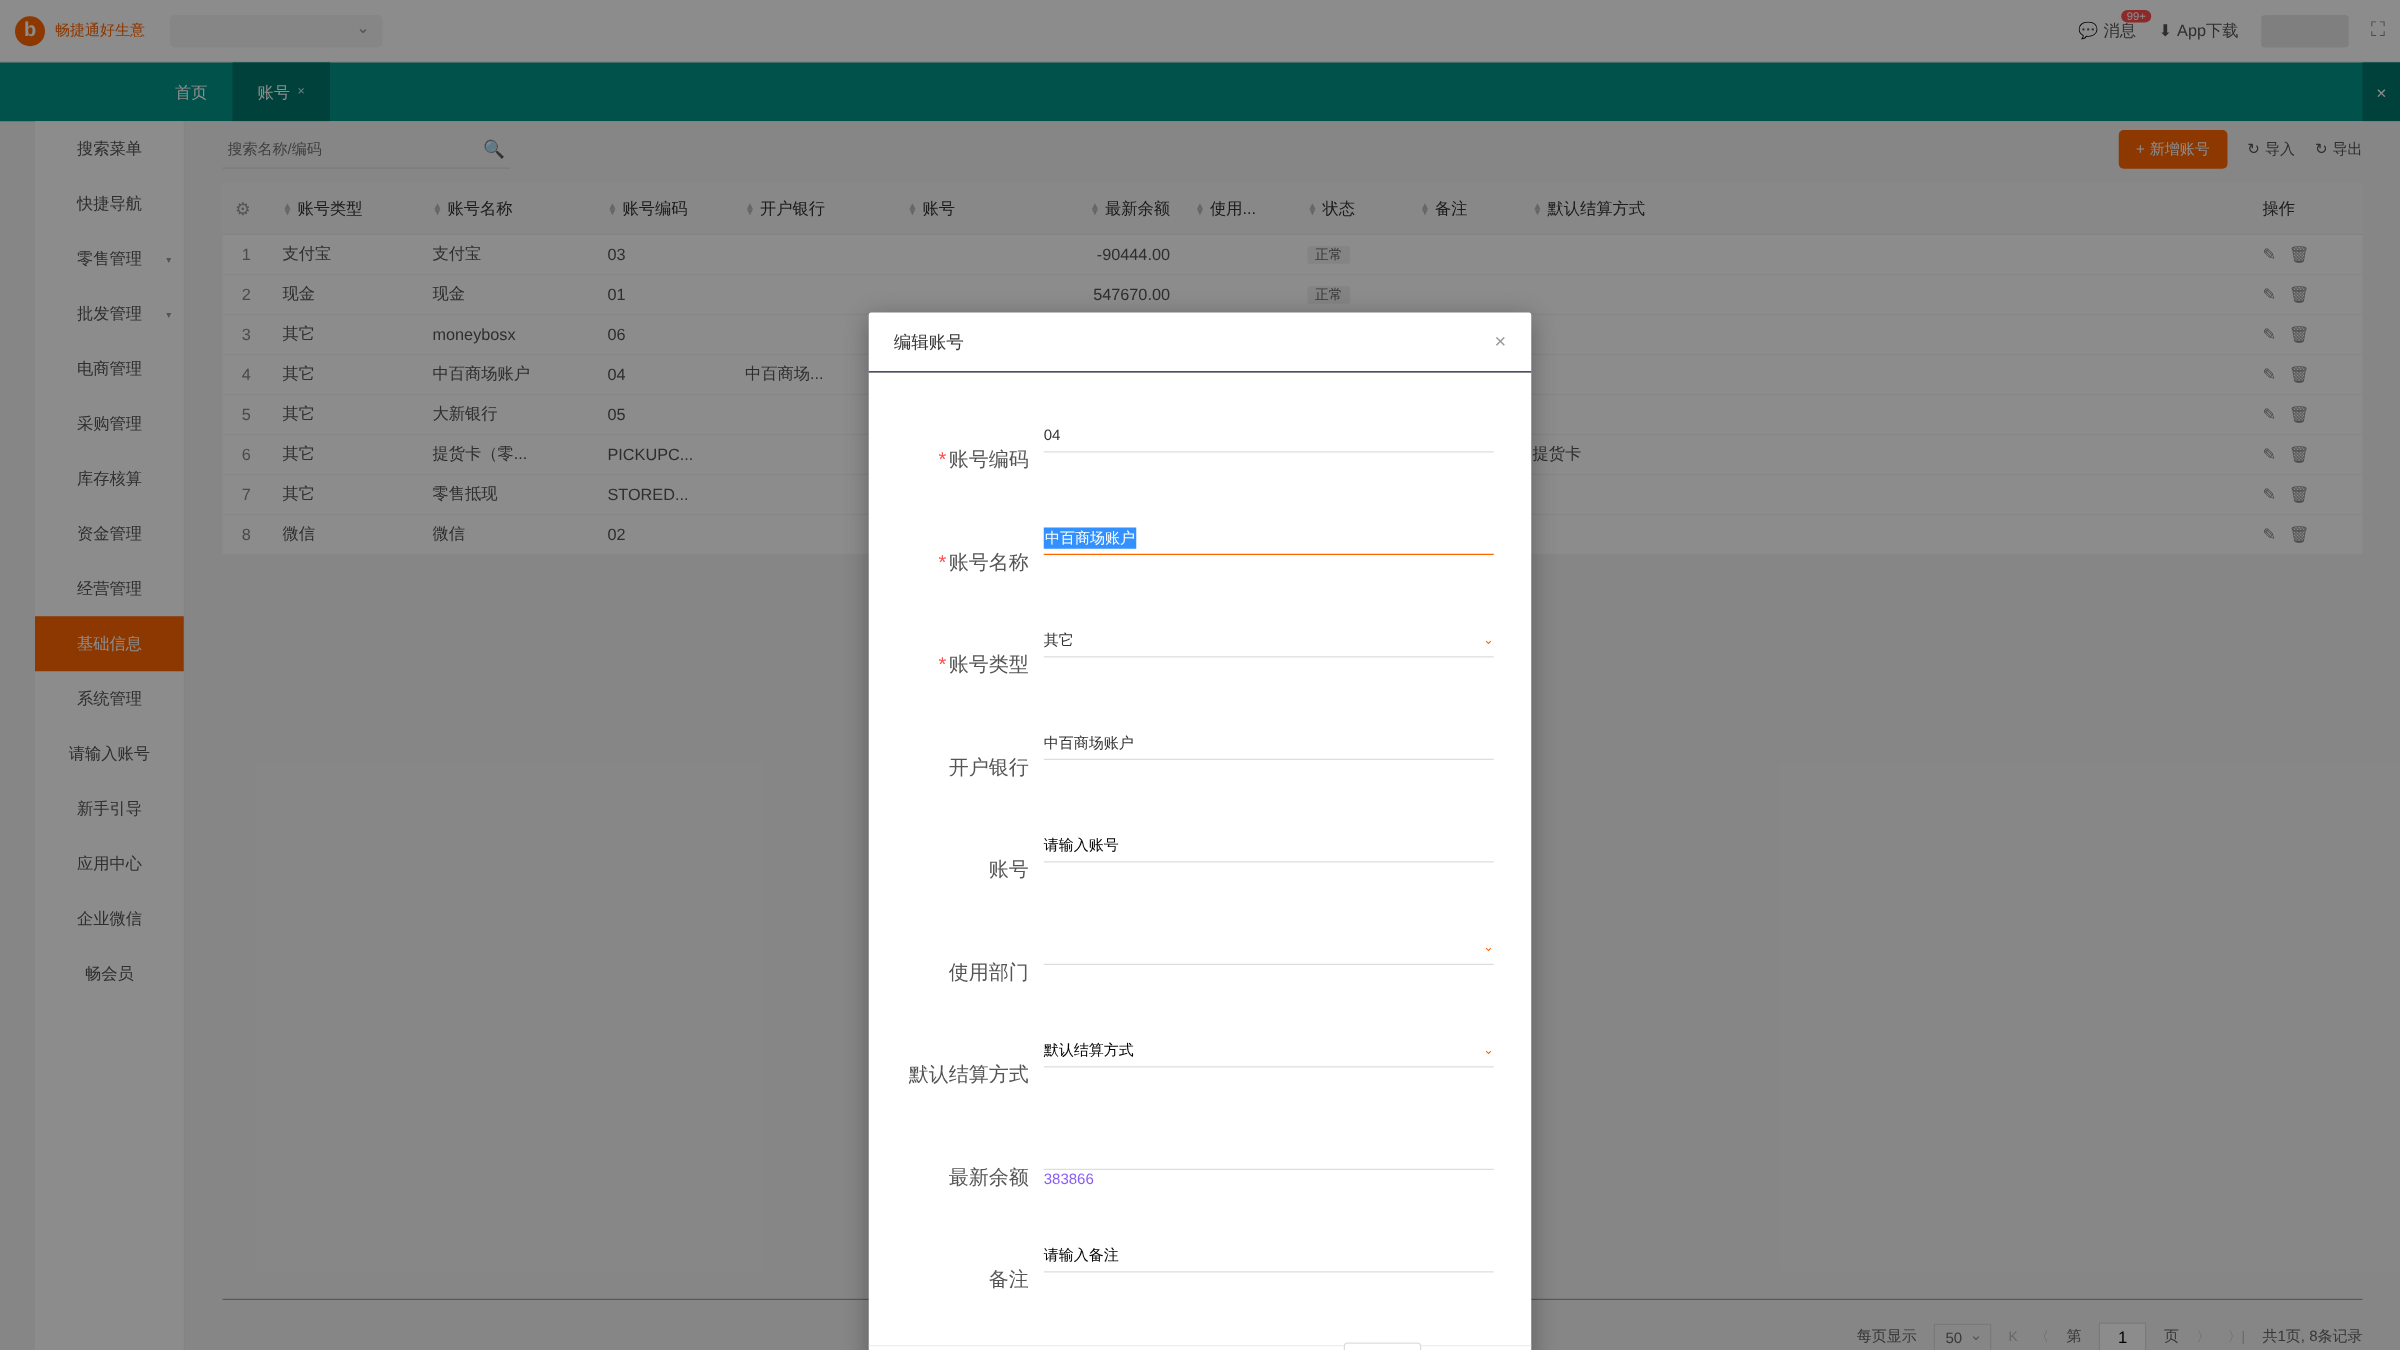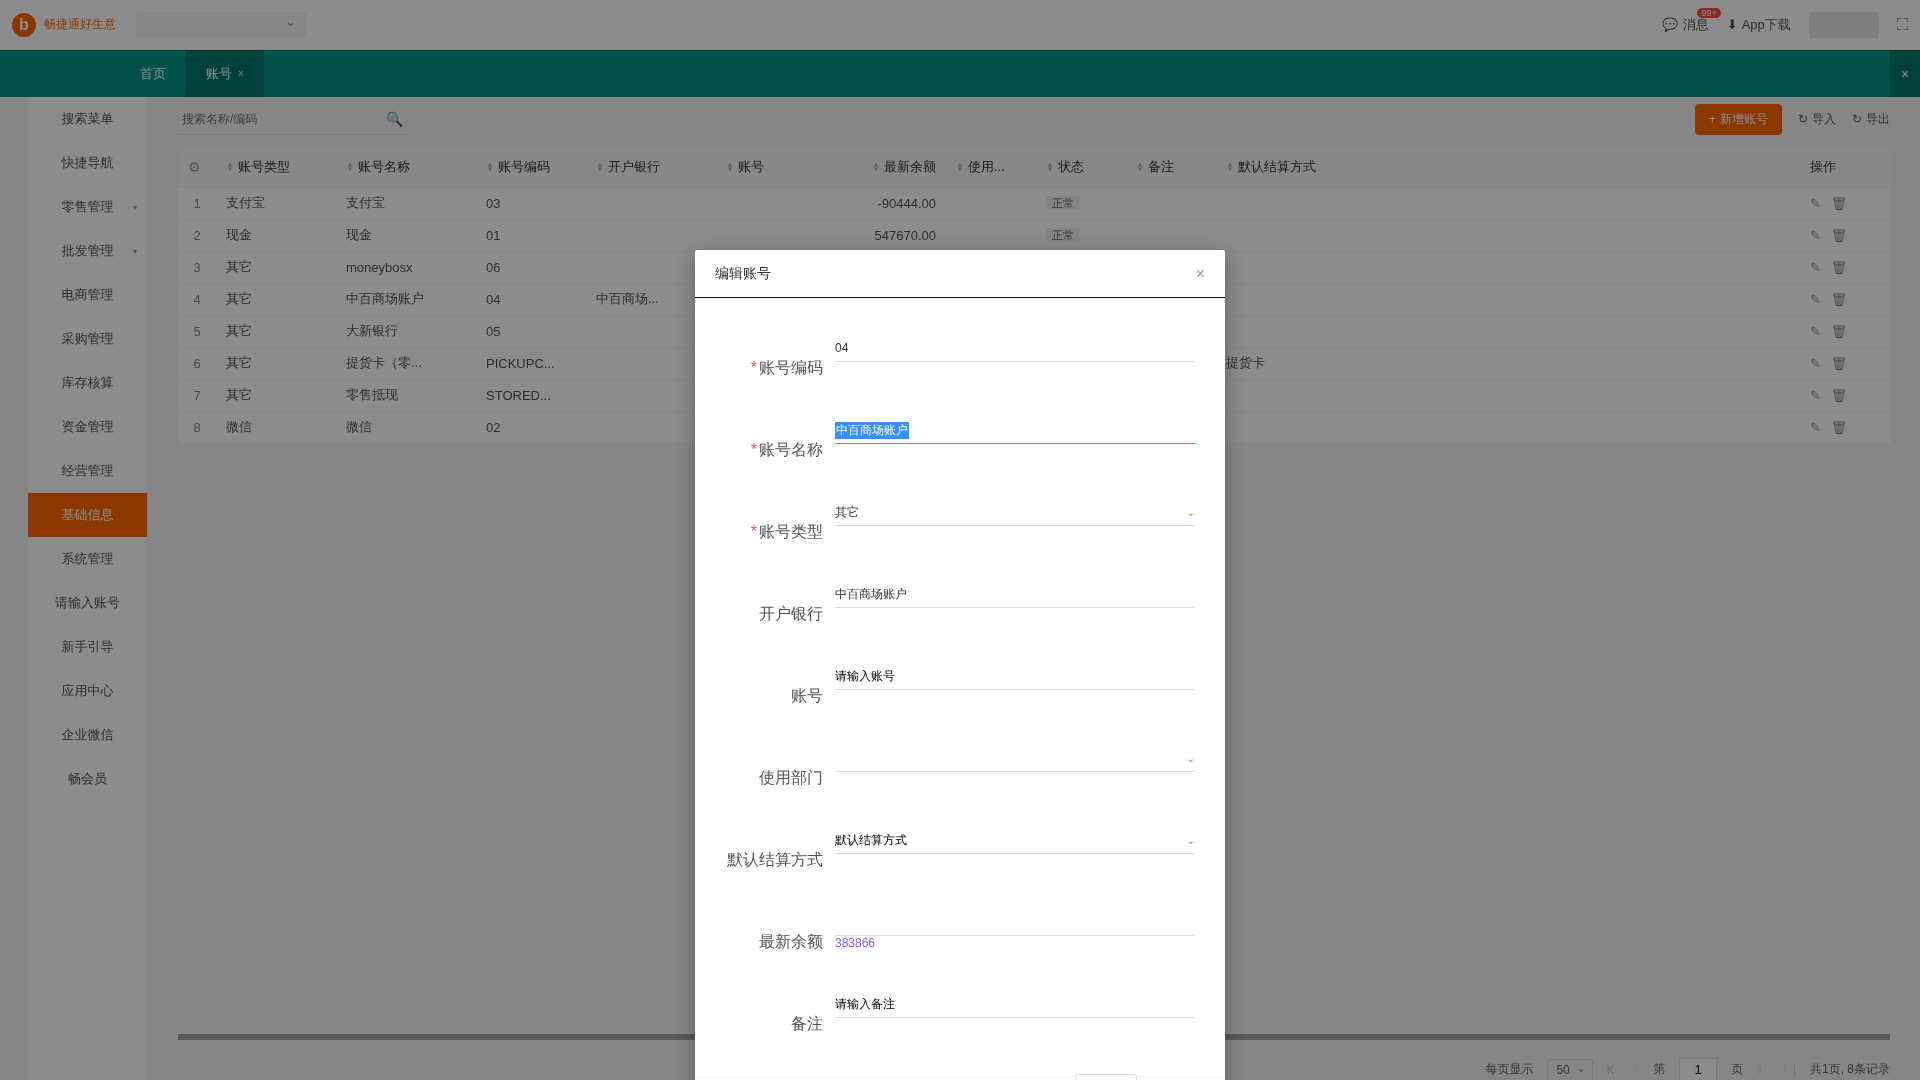--- a/index.html
+++ b/index.html
@@ -47,21 +47,21 @@
 .data-table th { background: #f7f7f7; color: #333; height: 40px; text-align: left; padding: 0 10px; font-weight: normal; border-bottom: 1px solid #eee; }
 .data-table th .sort { color: #bbb; font-size: 8px; margin-right: 4px; display: inline-flex; flex-direction: column; line-height: 5px; vertical-align: middle; }
 .data-table td { height: 32px; padding: 0 10px; color: #555; border-bottom: 1px solid #f5f5f5; }
 .data-table td:first-child { text-align: center; color: #888; }
 .status-tag { background: #f0f0f0; padding: 1px 6px; font-size: 11px; color: #666; border-radius: 2px; }
 .row-actions { display: flex; gap: 10px; color: #888; font-size: 13px; }
 .row-actions span { cursor: pointer; }
 .gear-icon { color: #999; font-size: 14px; }
 
 
-.pagination { margin-top: auto; padding-top: 20px; display: flex; align-items: center; justify-content: flex-end; gap: 14px; font-size: 12px; color: #666; border-top: 6px solid #a3a3a3; padding-top: 18px; }
+.pagination { margin-top: auto; padding-top: 20px; display: flex; align-items: center; justify-content: flex-end; gap: 14px; font-size: 12px; color: #666; border-top: 1px solid #a3a3a3; padding-top: 18px; }
 .page-select { border: 1px solid #ddd; padding: 3px 22px 3px 8px; position: relative; }
 .page-select::after { content: "⌄"; position: absolute; right: 6px; top: 1px; color: #999; }
 .page-input { width: 38px; border: 1px solid #ddd; text-align: center; padding: 3px; }
 .pg-nav { color: #bbb; cursor: pointer; font-size: 11px; }
 
 
 .overlay { position: absolute; inset: 0; background: rgba(0,0,0,.45); display: flex; align-items: flex-start; justify-content: center; }
 .modal { margin-top: 250px; width: 530px; background: #fff; border-radius: 2px; box-shadow: 0 4px 20px rgba(0,0,0,.3); }
 .modal-header { height: 48px; display: flex; align-items: center; justify-content: space-between; padding: 0 20px; border-bottom: 1px solid #0f172a; font-size: 14px; color: #333; }
 .modal-close { color: #999; cursor: pointer; font-size: 16px; }

